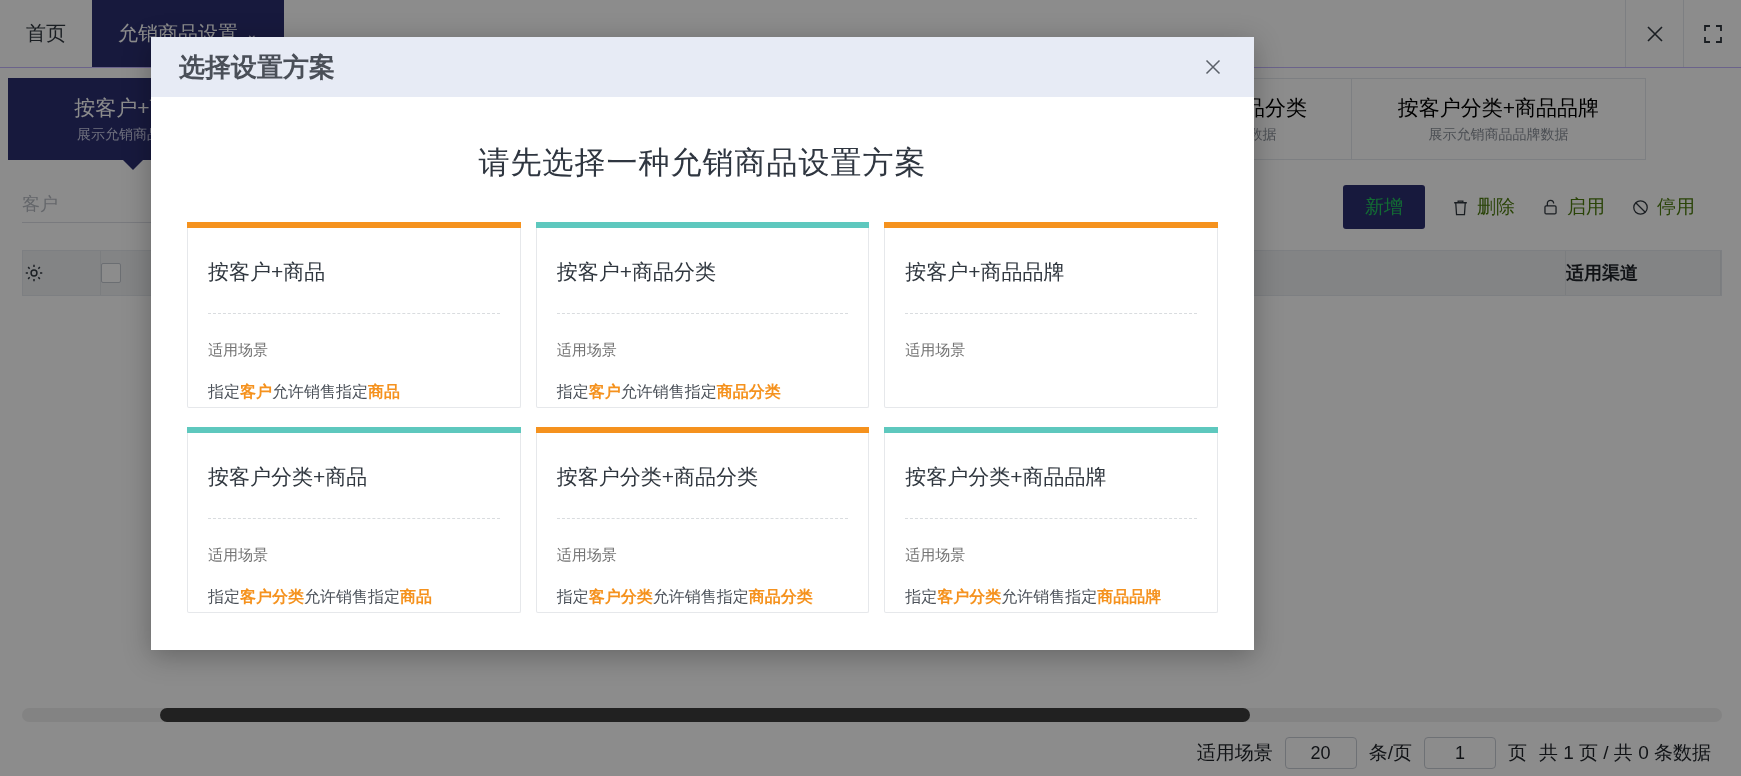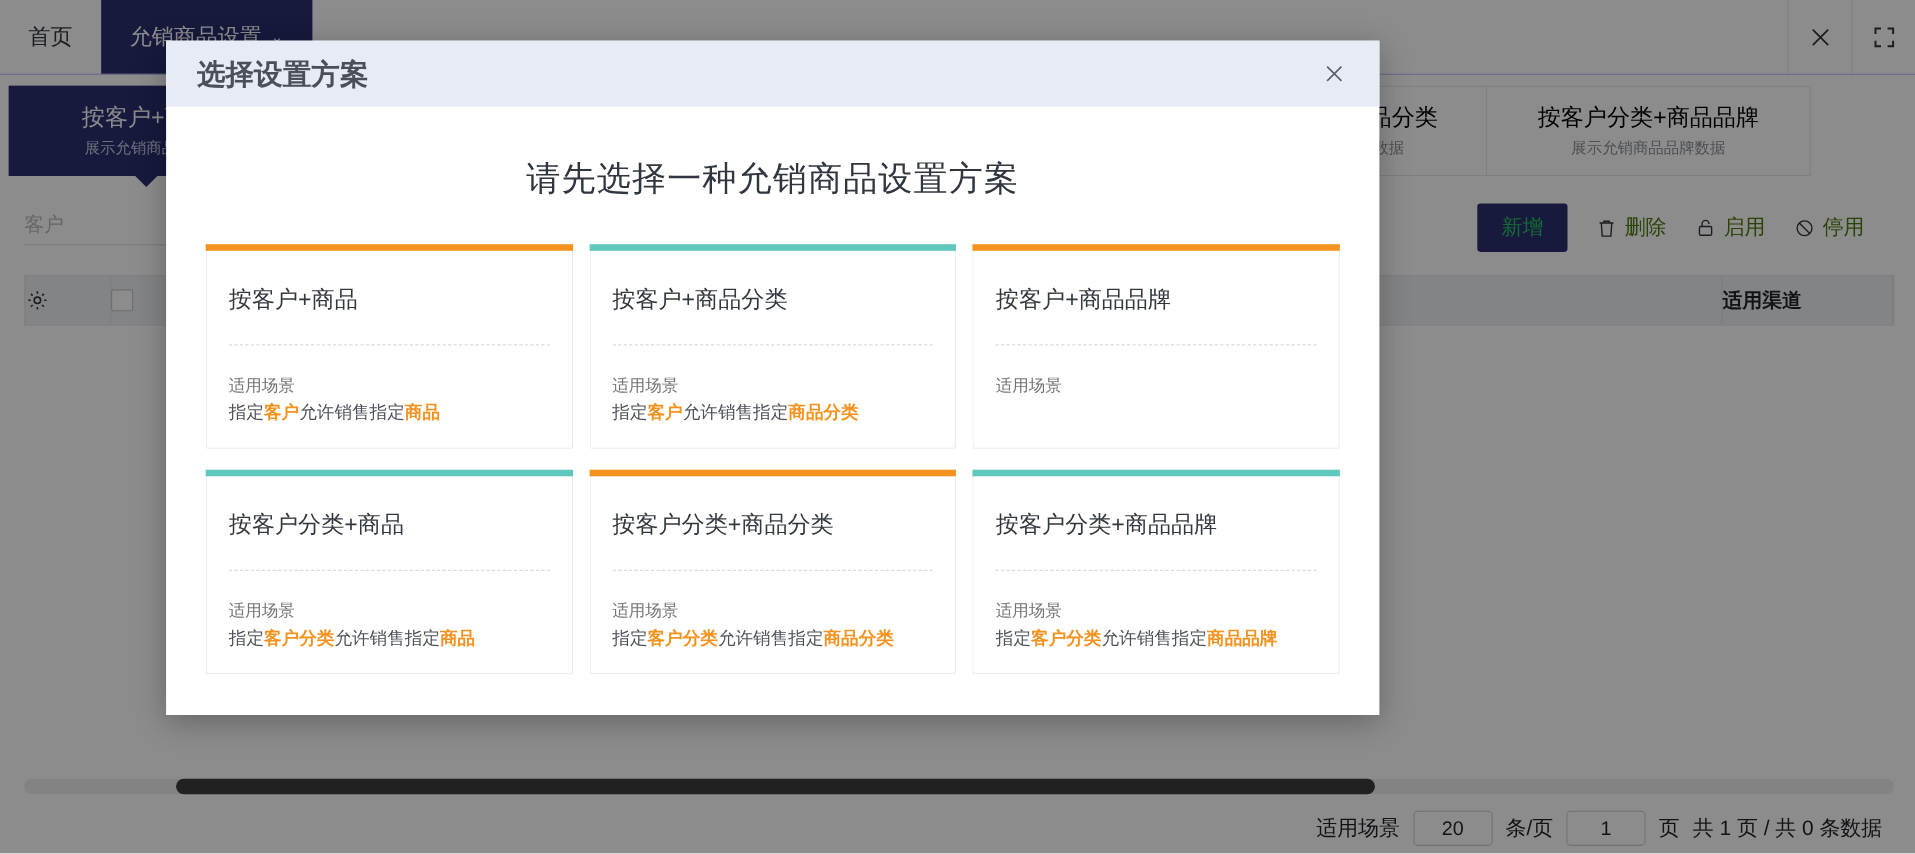--- a/index.html
+++ b/index.html
@@ -146,21 +146,21 @@
   .card-accent { position:absolute; left:-1px; right:-1px; top:0; height:6px; }
   .card-title {
     font-size:21px; color:#30373f; padding-top:36px;
   }
   .card-div {
     border-top:1px dashed #d9dcdf; margin-top:27px;
   }
   .card-scene {
     font-size:15px; color:#737373; margin-top:27px;
   }
-  .card-desc { font-size:16px; color:#4b5159; margin-top:5px; }
+  .card-desc { font-size:16px; color:#4b5159; margin-top:22px; }
   .card-desc b { color:#f5921e; font-weight:bold; }
 </style>
 </head>
 <body>
 
 <div id="root">
 
   <div class="app">
 
     <div class="topbar">

